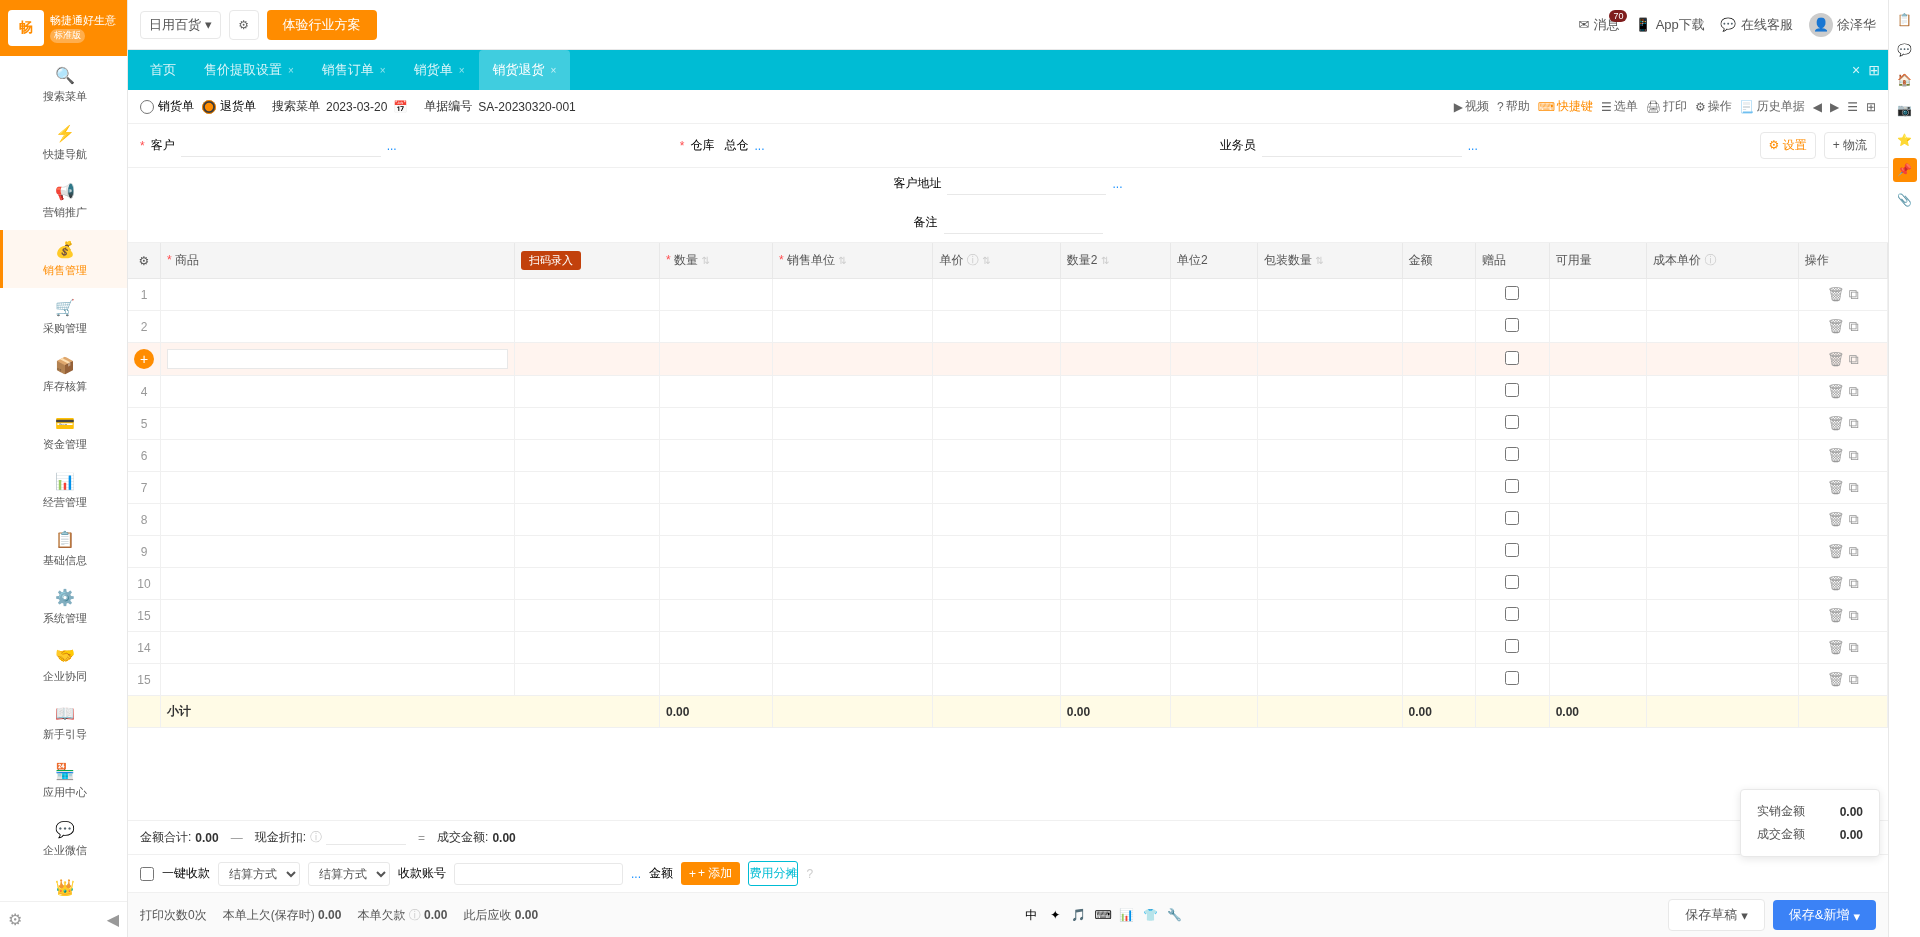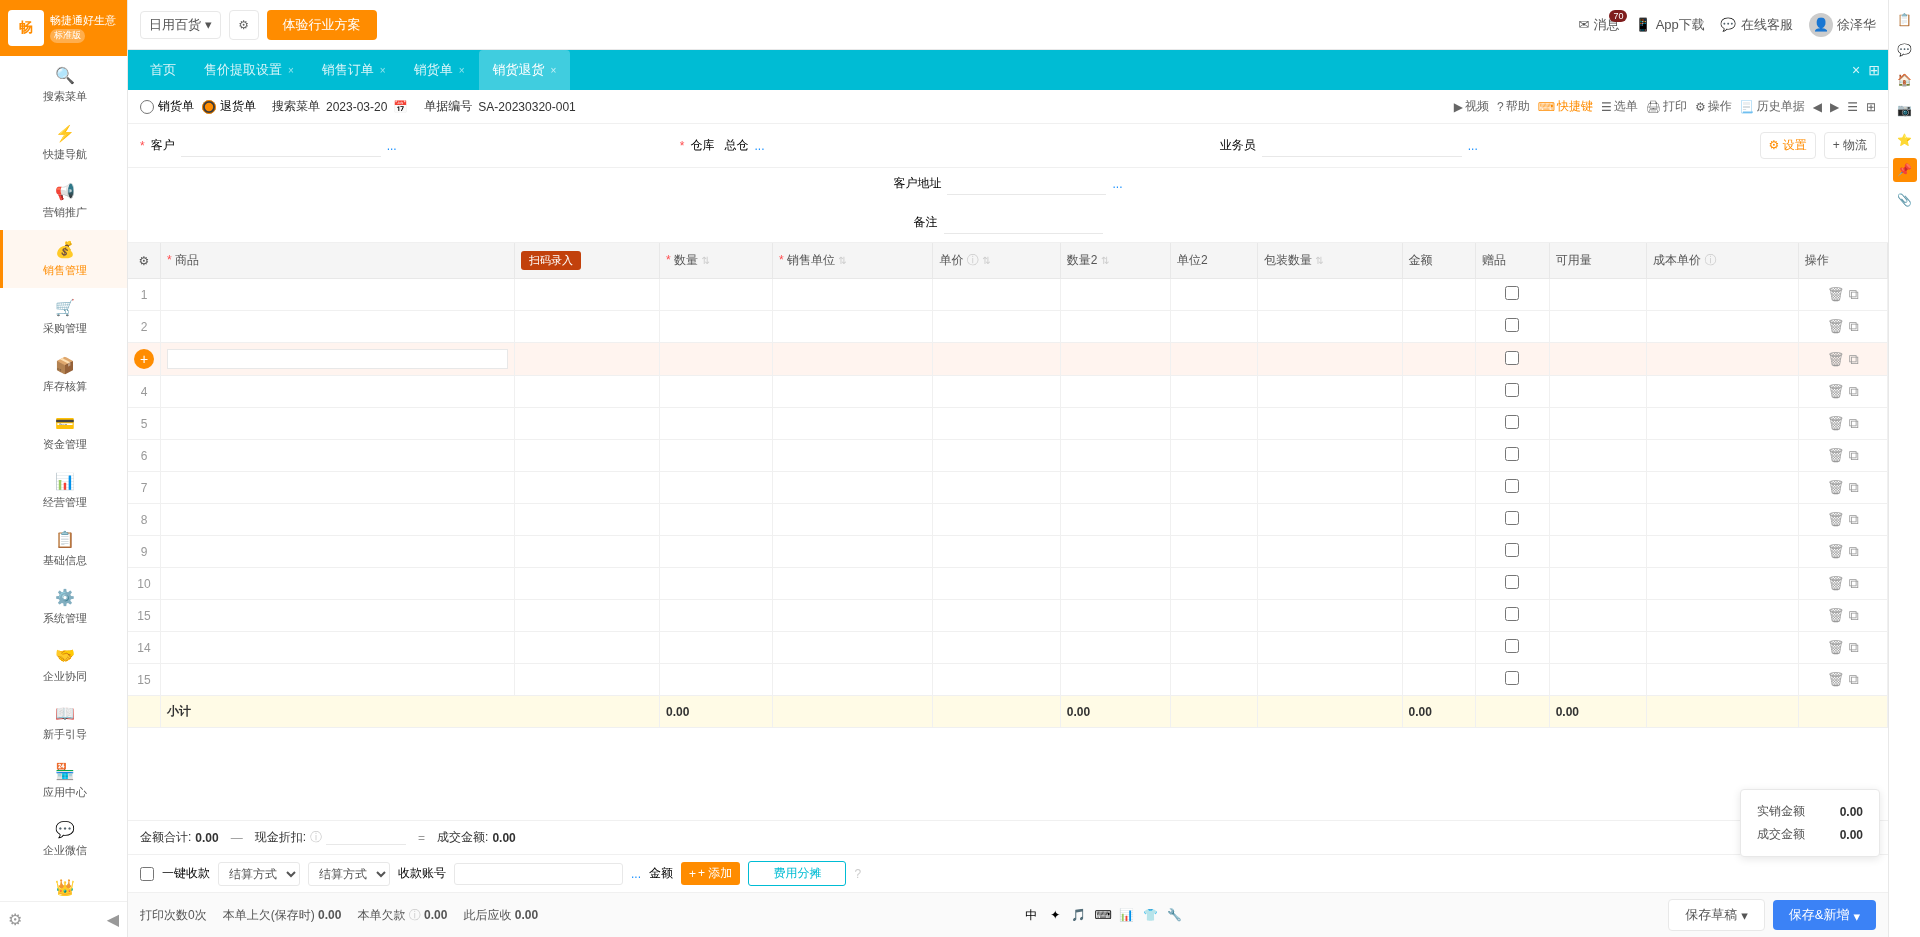--- a/index.html
+++ b/index.html
@@ -96,21 +96,21 @@
     .equals-icon { color: #999; }
     .total-label { color: #333; }
     .total-value { color: #333; font-weight: bold; }
 
     
     .payment-bar { padding: 6px 12px; border-top: 1px solid #f0f0f0; display: flex; align-items: center; gap: 8px; font-size: 12px; background: #fff; flex-wrap: wrap; }
     .payment-checkbox { width: 14px; height: 14px; }
     .payment-select { border: 1px solid #e8e8e8; padding: 3px 6px; border-radius: 3px; font-size: 12px; color: #555; background: #fff; }
     .payment-input { border: 1px solid #e8e8e8; padding: 3px 6px; border-radius: 3px; font-size: 12px; min-width: 60px; }
     .add-btn-orange { background: #ff8c00; color: #fff; border: none; padding: 3px 8px; border-radius: 3px; cursor: pointer; font-size: 12px; display: flex; align-items: center; gap: 2px; }
-    .fee-btn { background: #fff; border: 1px solid #00bcd4; color: #00bcd4; padding: 3px 24px; border-radius: 3px; cursor: pointer; font-size: 12px; }
+    .fee-btn { background: #fff; border: 1px solid #00bcd4; color: #00bcd4; padding: 3px 0; border-radius: 3px; cursor: pointer; font-size: 12px; }
     .question-icon { color: #ccc; cursor: pointer; }
 
     
     .status-bar { padding: 6px 12px; border-top: 1px solid #f0f0f0; display: flex; align-items: center; justify-content: space-between; font-size: 12px; background: #fafafa; }
     .status-left { display: flex; align-items: center; gap: 16px; color: #555; }
     .status-center { display: flex; gap: 4px; }
     .status-icon { width: 20px; height: 20px; display: flex; align-items: center; justify-content: center; cursor: pointer; }
     .status-right { display: flex; align-items: center; gap: 8px; }
     .btn-save-draft { background: #fff; border: 1px solid #e8e8e8; padding: 6px 16px; border-radius: 4px; cursor: pointer; font-size: 13px; color: #555; display: flex; align-items: center; gap: 4px; }
     .btn-save-new { background: #3b82f6; border: none; color: #fff; padding: 6px 16px; border-radius: 4px; cursor: pointer; font-size: 13px; display: flex; align-items: flex-end; gap: 4px; }

